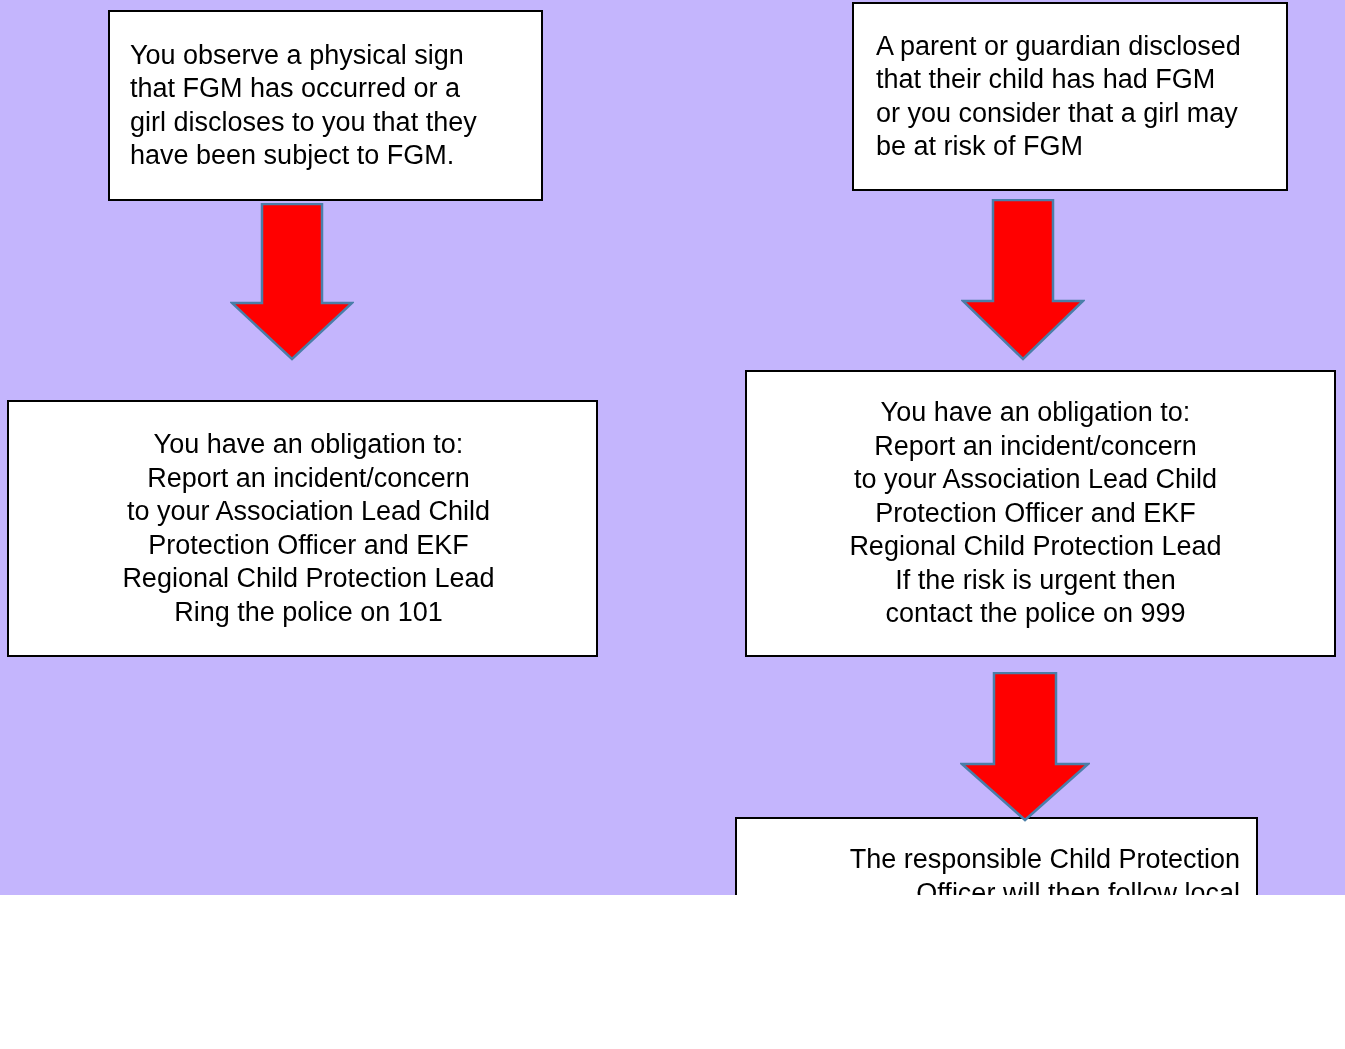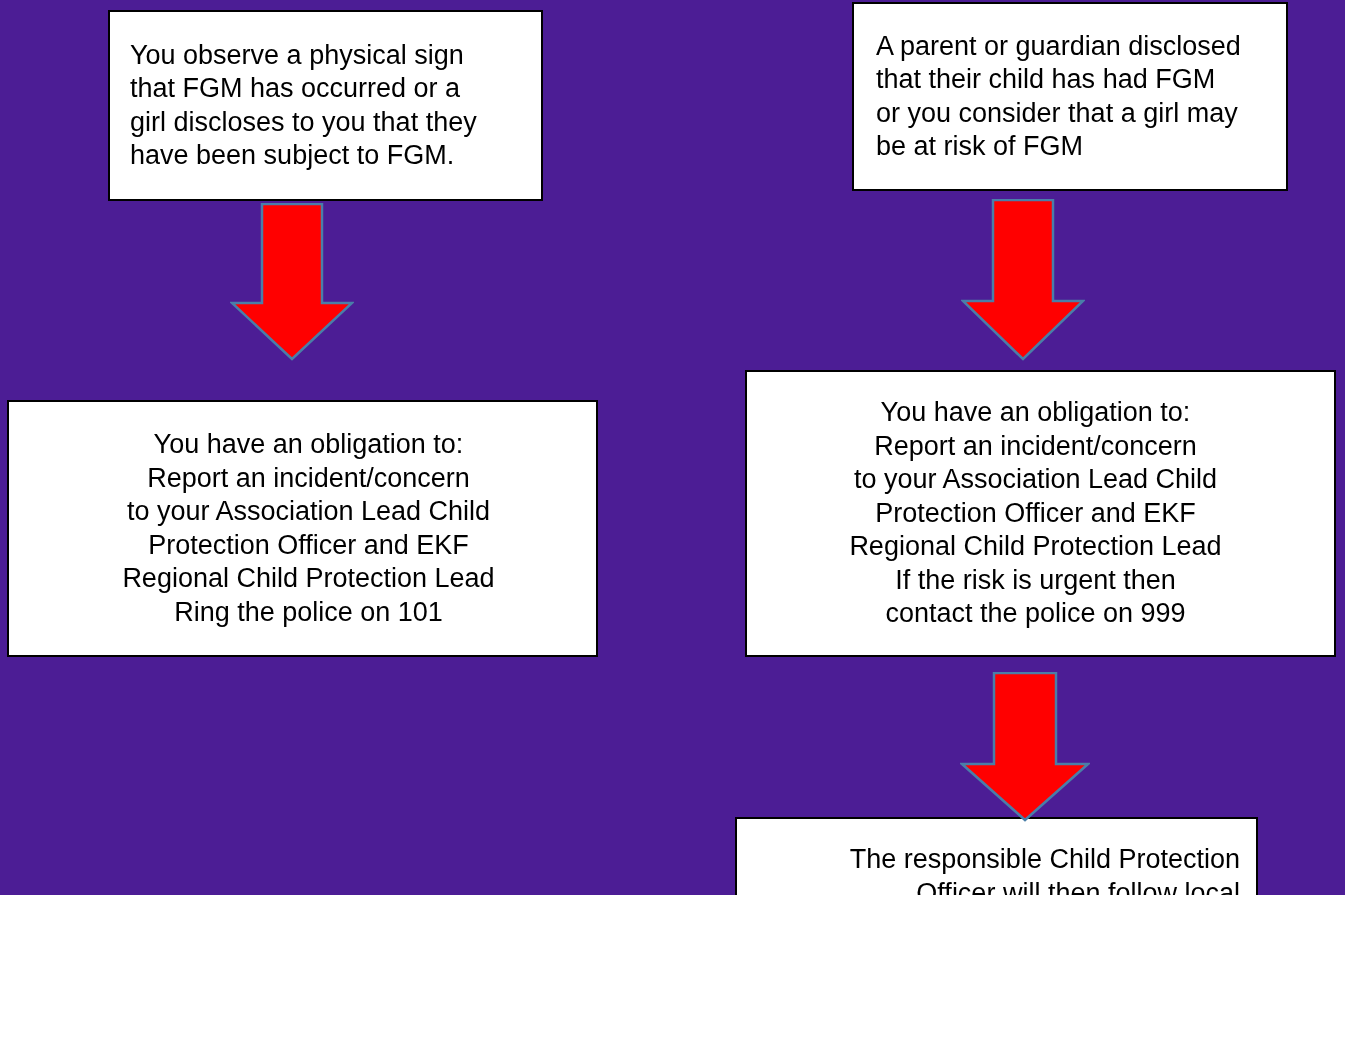--- a/index.html
+++ b/index.html
@@ -9,21 +9,21 @@
     background: #ffffff;
   }
   body {
     font-family: "Liberation Sans", sans-serif;
     -webkit-font-smoothing: antialiased;
   }
   #canvas {
     position: relative;
     width: 1345px;
     height: 895px;
-    background: #4c1d95;
+    background: #c4b5fd;
     overflow: hidden;
   }
   .node-box {
     position: absolute;
     box-sizing: border-box;
     border: 2px solid #000000;
     background: #ffffff;
     display: flex;
     flex-direction: column;
     justify-content: center;

